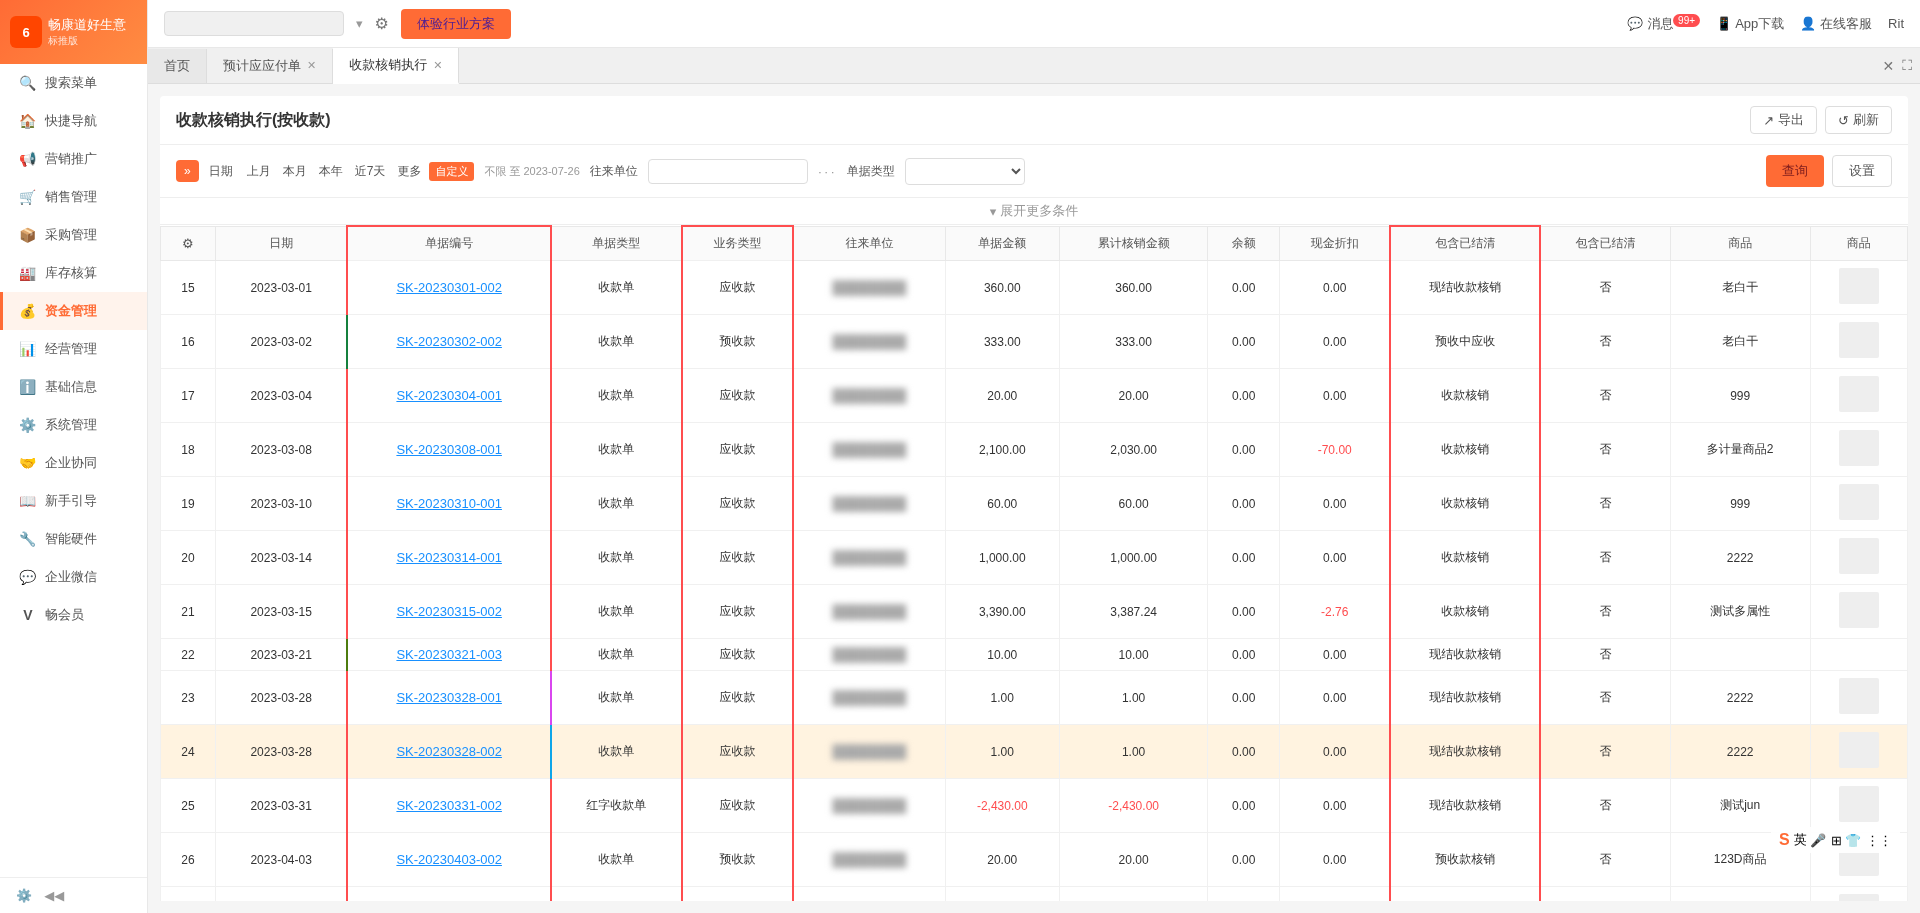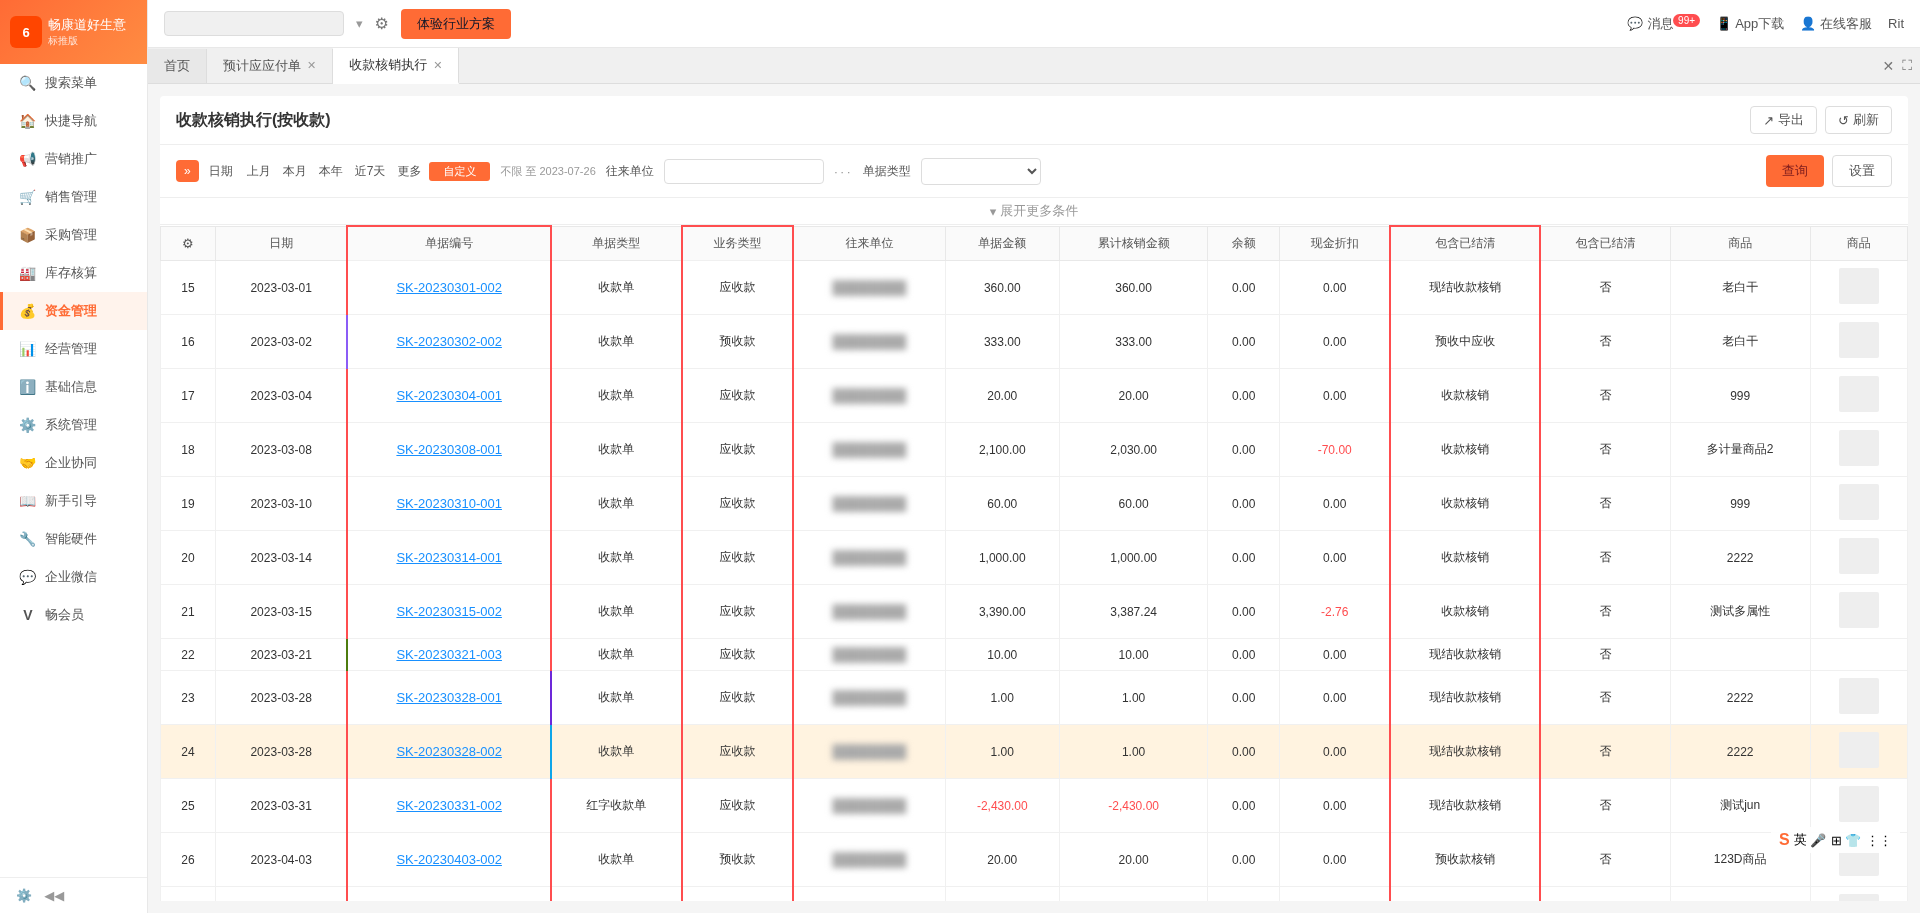--- a/index.html
+++ b/index.html
@@ -65,21 +65,21 @@
     .topbar-search {
       background: #f5f5f5;
       border: 1px solid #ddd;
       border-radius: 4px;
       padding: 4px 10px;
       width: 180px;
       color: #999;
     }
     .topbar-btn-orange {
       background: #ff6b35;
-      color: #0f172a;
+      color: #4c1d95;
       border: none;
       border-radius: 4px;
       padding: 6px 16px;
       cursor: pointer;
       font-size: 13px;
     }
     .topbar-right { margin-left: auto; display: flex; align-items: center; gap: 16px; color: #555; font-size: 12px; }
     .badge {
       background: #ff4d4f;
       color: white;
@@ -155,21 +155,21 @@
       font-size: 12px;
     }
     .filter-label { color: #555; font-size: 12px; white-space: nowrap; }
     .filter-date-group { display: flex; align-items: center; gap: 4px; }
     .filter-date-btn {
       background: none; border: none; cursor: pointer;
       color: #555; font-size: 12px; padding: 2px 4px;
     }
     .filter-custom-btn {
       background: #ff6b35; color: white; border: none;
-      border-radius: 3px; padding: 2px 14px; font-size: 11px; cursor: pointer;
+      border-radius: 3px; padding: 2px 6px; font-size: 11px; cursor: pointer;
     }
     .filter-date-range { color: #999; font-size: 11px; }
     .filter-input {
       border: 1px solid #ddd; border-radius: 4px;
       padding: 4px 8px; width: 160px; color: #999;
     }
     .filter-dots { color: #999; letter-spacing: 2px; }
     .filter-select {
       border: 1px solid #ddd; border-radius: 4px;
       padding: 4px 8px; min-width: 120px; color: #555;
@@ -446,21 +446,21 @@
     <td style="border-left:2px solid #ff4d4f;border-right:2px solid #ff4d4f;">现结收款核销</td>
     <td>否</td>
     <td>老白干</td>
     <td>
       <div style="width:40px;height:36px;background:#eee;display:inline-block;border-radius:2px;"></div>
     </td>
   </tr>
             <tr>
     <td>16</td>
     <td>2023-03-02</td>
-    <td style="border-left:2px solid #8b5cf6;border-right:2px solid #ff4d4f;margin-top:24px;">
+    <td style="border-left:2px solid #15803d;border-right:2px solid #ff4d4f;margin-top:24px;">
       <a class="link-text">SK-20230302-002</a>
     </td>
     <td>收款单</td>
     <td style="border-left:2px solid #ff4d4f;border-right:2px solid #ff4d4f;">预收款</td>
     <td><span class="blur">████████</span></td>
     <td class="">333.00</td>
     <td class="">333.00</td>
     <td>0.00</td>
     <td class="">0.00</td>
     <td style="border-left:2px solid #ff4d4f;border-right:2px solid #ff4d4f;">预收中应收</td>
@@ -586,21 +586,21 @@
     <td style="border-left:2px solid #ff4d4f;border-right:2px solid #ff4d4f;">现结收款核销</td>
     <td>否</td>
     <td></td>
     <td>
       
     </td>
   </tr>
             <tr>
     <td>23</td>
     <td>2023-03-28</td>
-    <td style="border-left:2px solid #ff4d4f;border-right:2px solid #6d28d9;">
+    <td style="border-left:2px solid #ff4d4f;border-right:2px solid #d946ef;">
       <a class="link-text">SK-20230328-001</a>
     </td>
     <td>收款单</td>
     <td style="border-left:2px solid #ff4d4f;border-right:2px solid #ff4d4f;">应收款</td>
     <td><span class="blur">████████</span></td>
     <td class="">1.00</td>
     <td class="">1.00</td>
     <td>0.00</td>
     <td class="">0.00</td>
     <td style="border-left:2px solid #ff4d4f;border-right:2px solid #ff4d4f;">现结收款核销</td>

